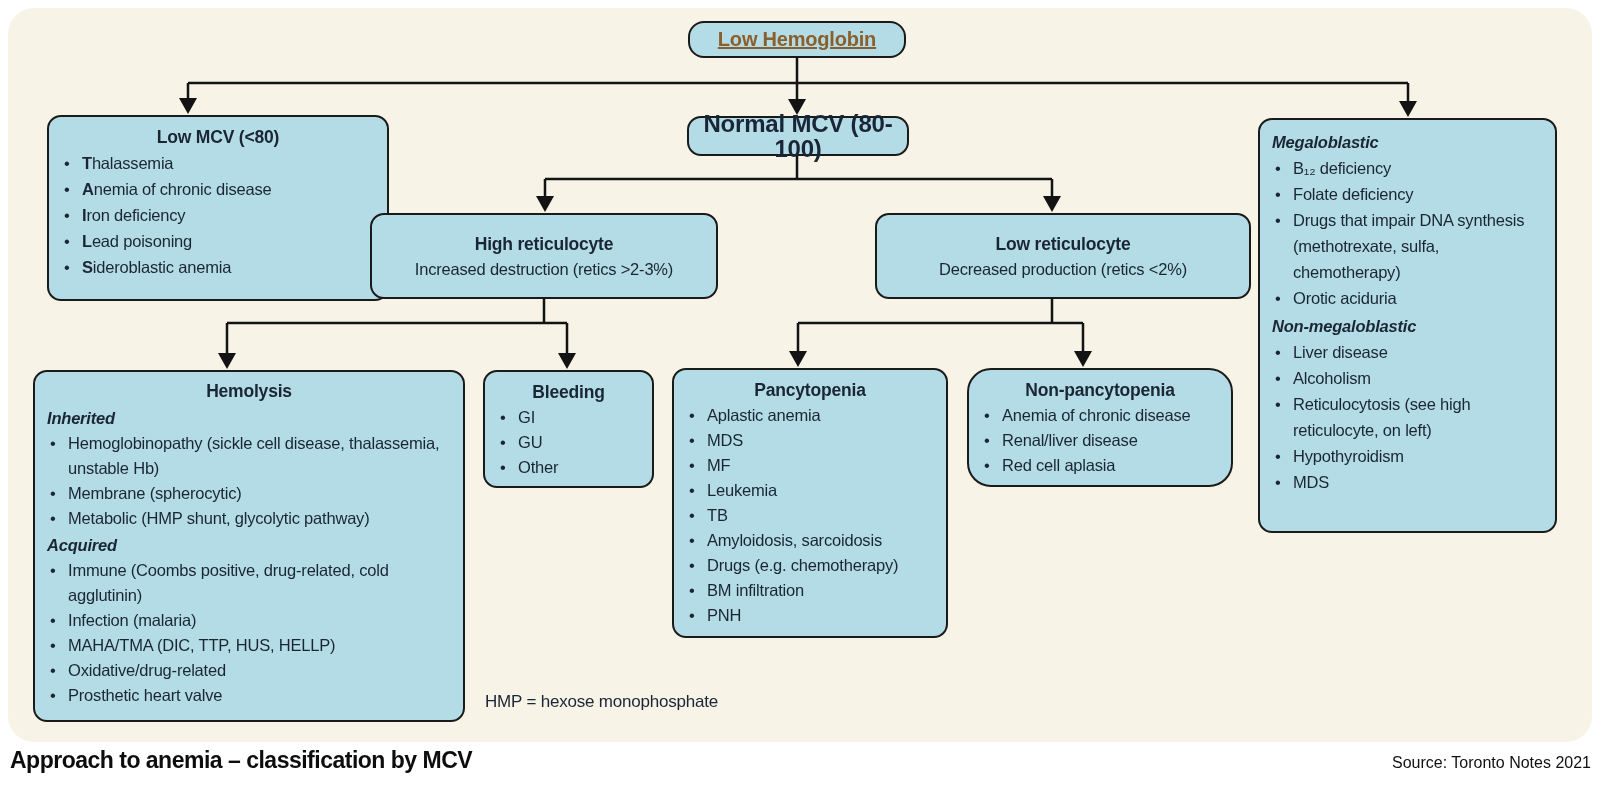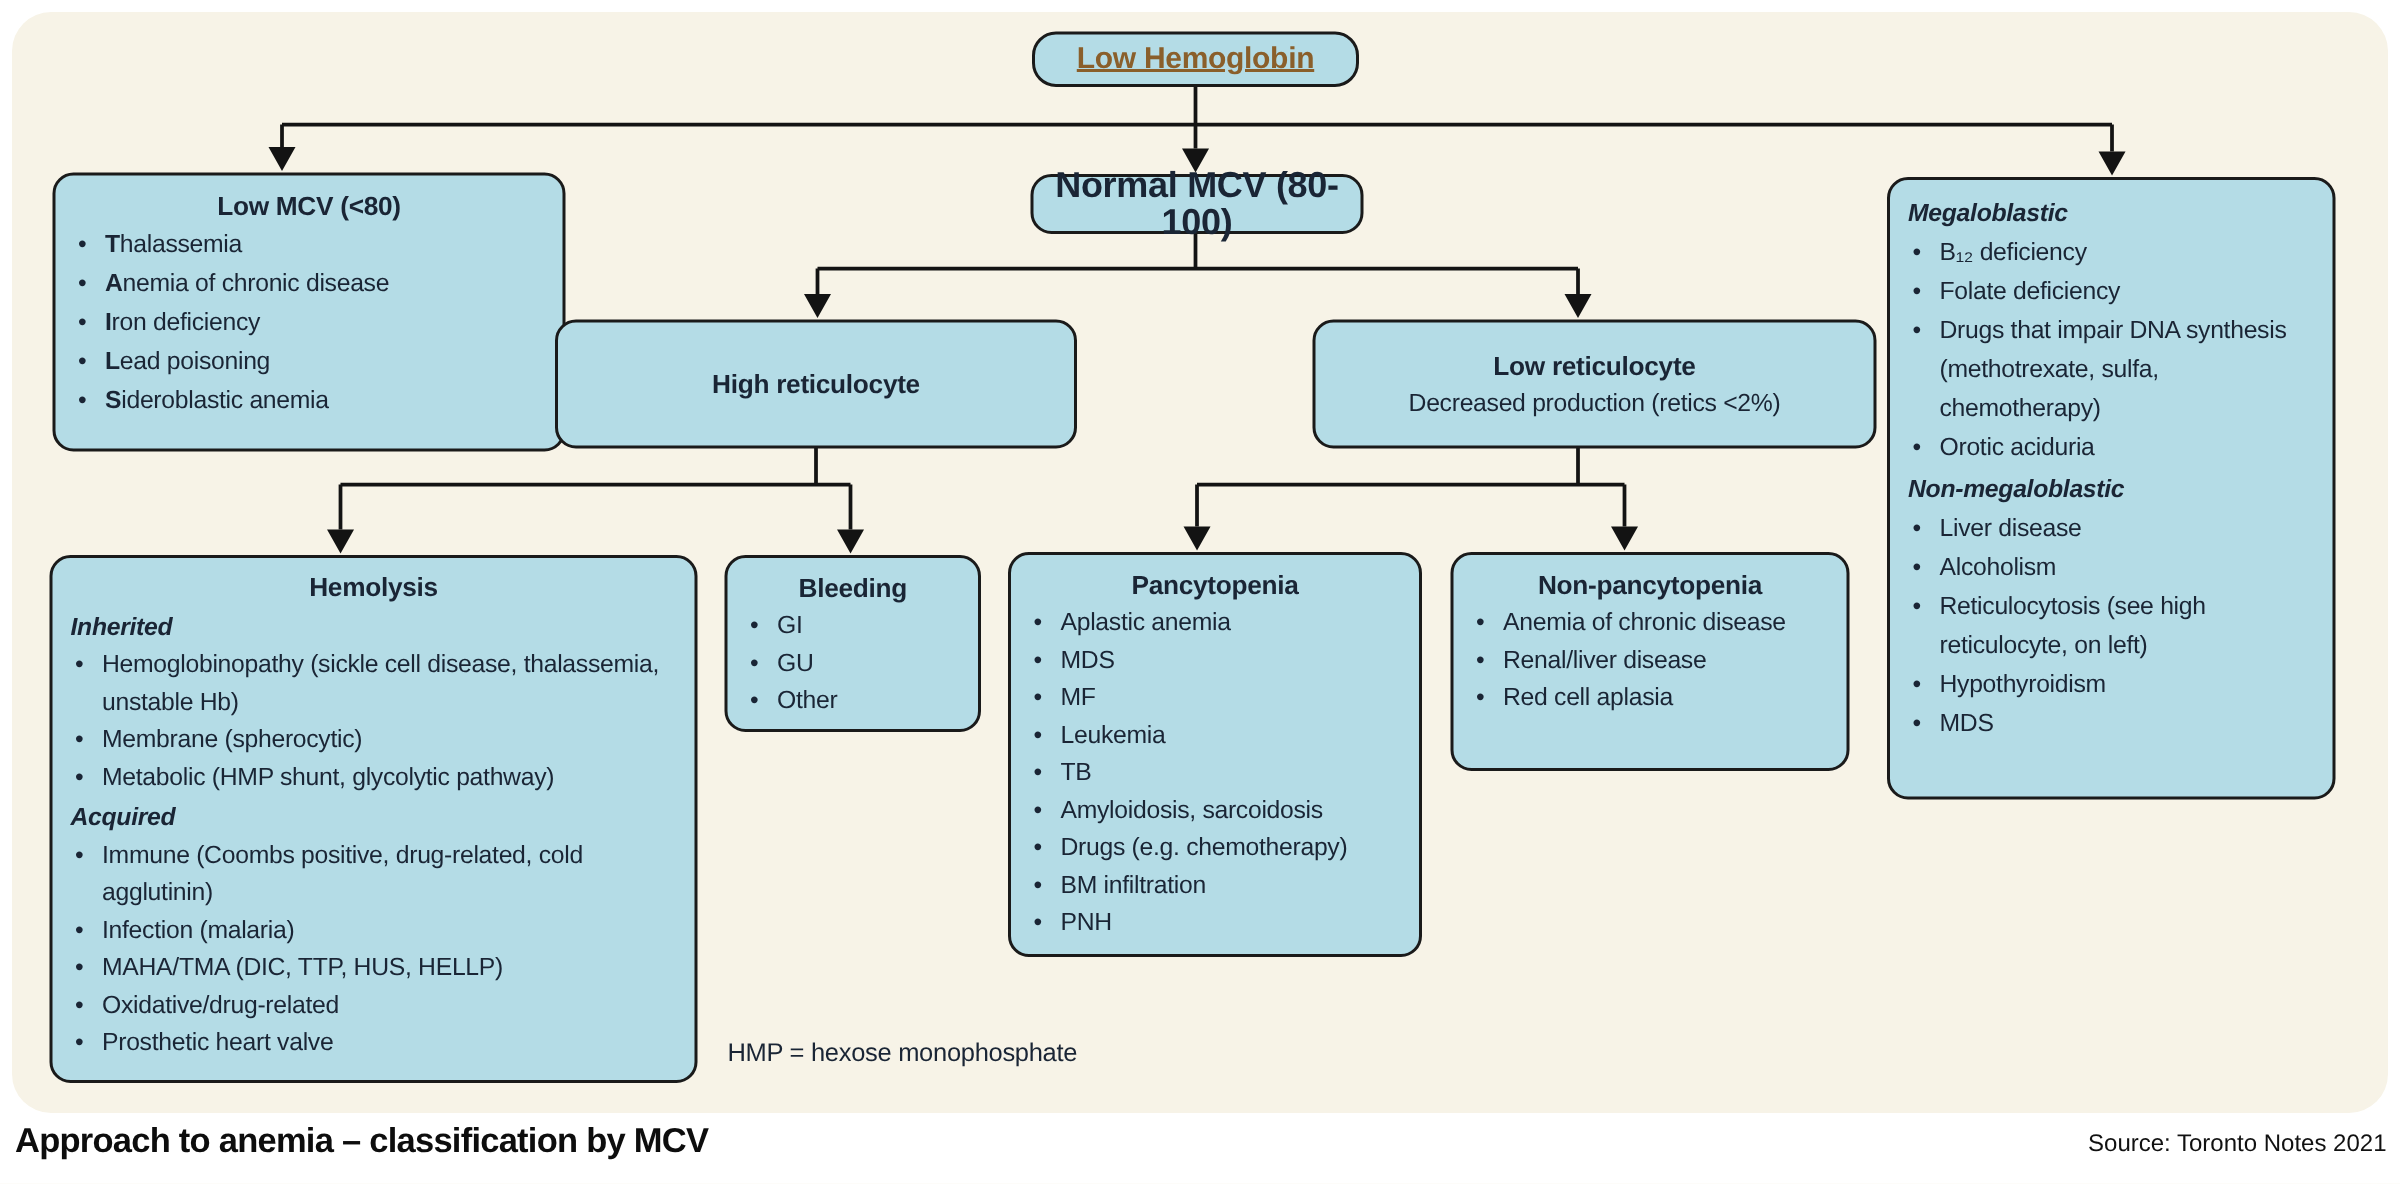--- a/index.html
+++ b/index.html
@@ -67,21 +67,21 @@
     <polygon points="558,353 576,353 567,369"></polygon>
     <polygon points="789,351 807,351 798,367"></polygon>
     <polygon points="1074,351 1092,351 1083,367"></polygon>
   </g>
 </svg>
 
 <div class="box root-box center-one" style="left:688px;top:21px;width:218px;height:37px;text-decoration:underline;">
   <span>Low Hemoglobin</span>
 </div>
 
-<div class="box lg" style="left:35px;top:115px;width:342px;height:186px;">
+<div class="box lg" style="left:47px;top:115px;width:342px;height:186px;">
   <div class="box-title">Low MCV (&lt;80)</div>
   <div>
       <div class="bi">
         <span class="dot">•</span>
         <span class="bt"><b>T</b>halassemia</span>
       </div>
       <div class="bi">
         <span class="dot">•</span>
         <span class="bt"><b>A</b>nemia of chronic disease</span>
       </div>
@@ -142,20 +142,21 @@
       </div>
       <div class="bi">
         <span class="dot">•</span>
         <span class="bt">MDS</span>
       </div>
     </div>
 </div>
 
 <div class="box center-two" style="left:370px;top:213px;width:348px;height:86px;">
   <div class="box-title">High reticulocyte</div>
+  <div class="sub-line">Increased destruction (retics &gt;2-3%)</div>
 </div>
 
 <div class="box center-two" style="left:875px;top:213px;width:376px;height:86px;">
   <div class="box-title">Low reticulocyte</div>
   <div class="sub-line">Decreased production (retics &lt;2%)</div>
 </div>
 
 <div class="box" style="left:33px;top:370px;width:432px;height:352px;">
   <div class="box-title" style="line-height:25px;">Hemolysis</div>
   <div>
@@ -249,21 +250,21 @@
         <span class="dot">•</span>
         <span class="bt">BM infiltration</span>
       </div>
       <div class="bi">
         <span class="dot">•</span>
         <span class="bt">PNH</span>
       </div>
     </div>
 </div>
 
-<div class="box" style="left:967px;top:368px;width:266px;height:146px;">
+<div class="box" style="left:967px;top:368px;width:266px;height:119px;border-radius:24px;">
   <div class="box-title">Non-pancytopenia</div>
   <div>
       <div class="bi">
         <span class="dot">•</span>
         <span class="bt">Anemia of chronic disease</span>
       </div>
       <div class="bi">
         <span class="dot">•</span>
         <span class="bt">Renal/liver disease</span>
       </div>

